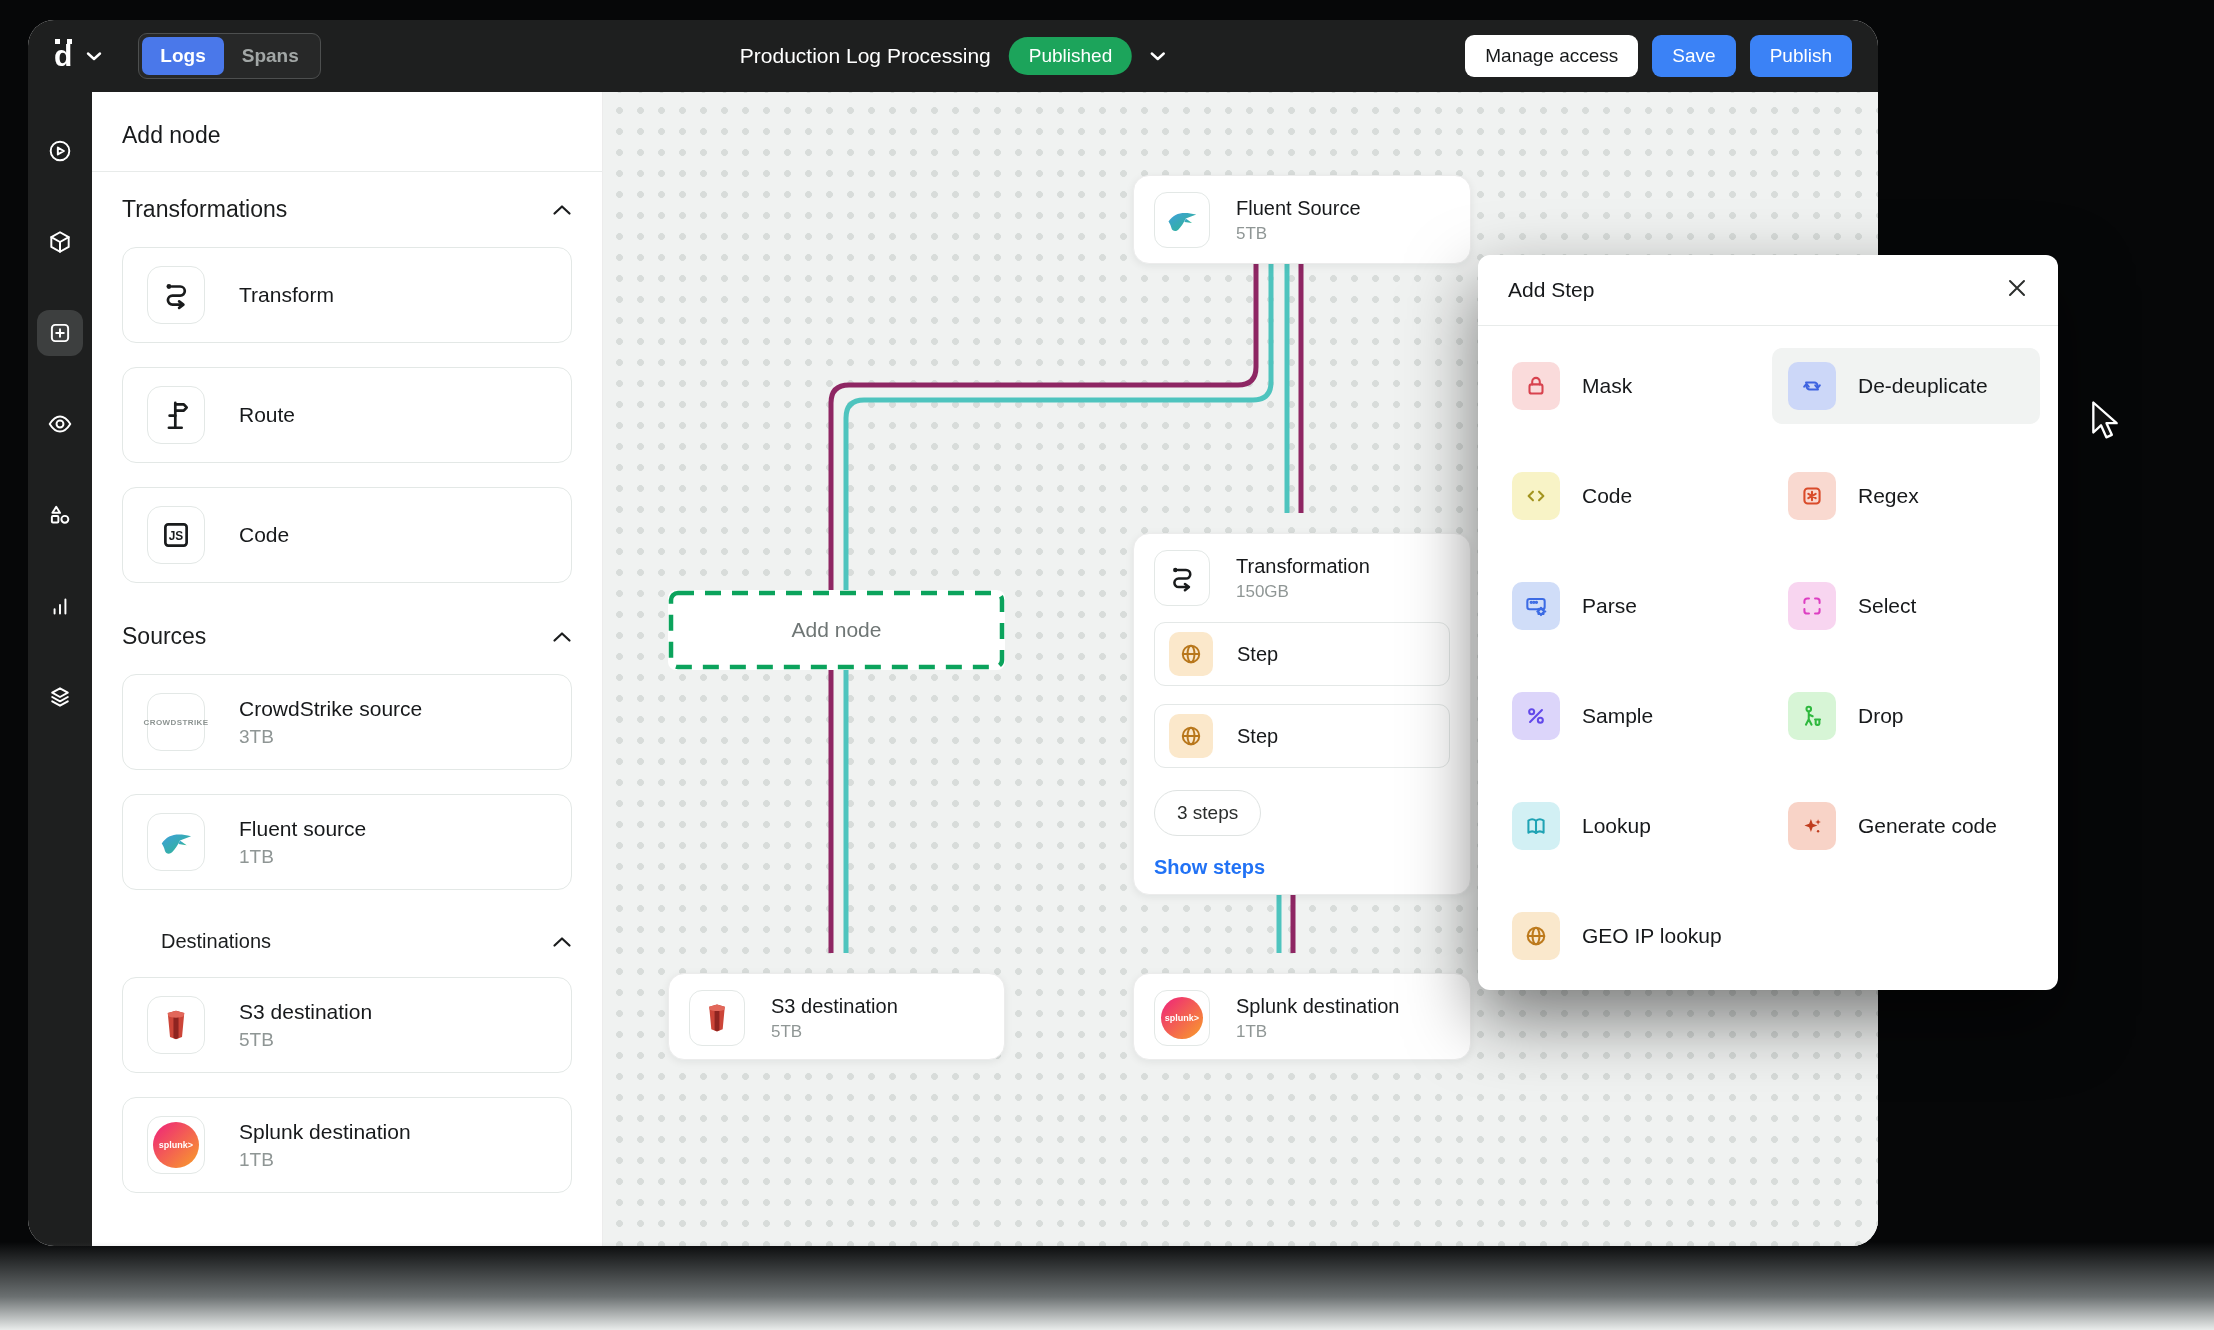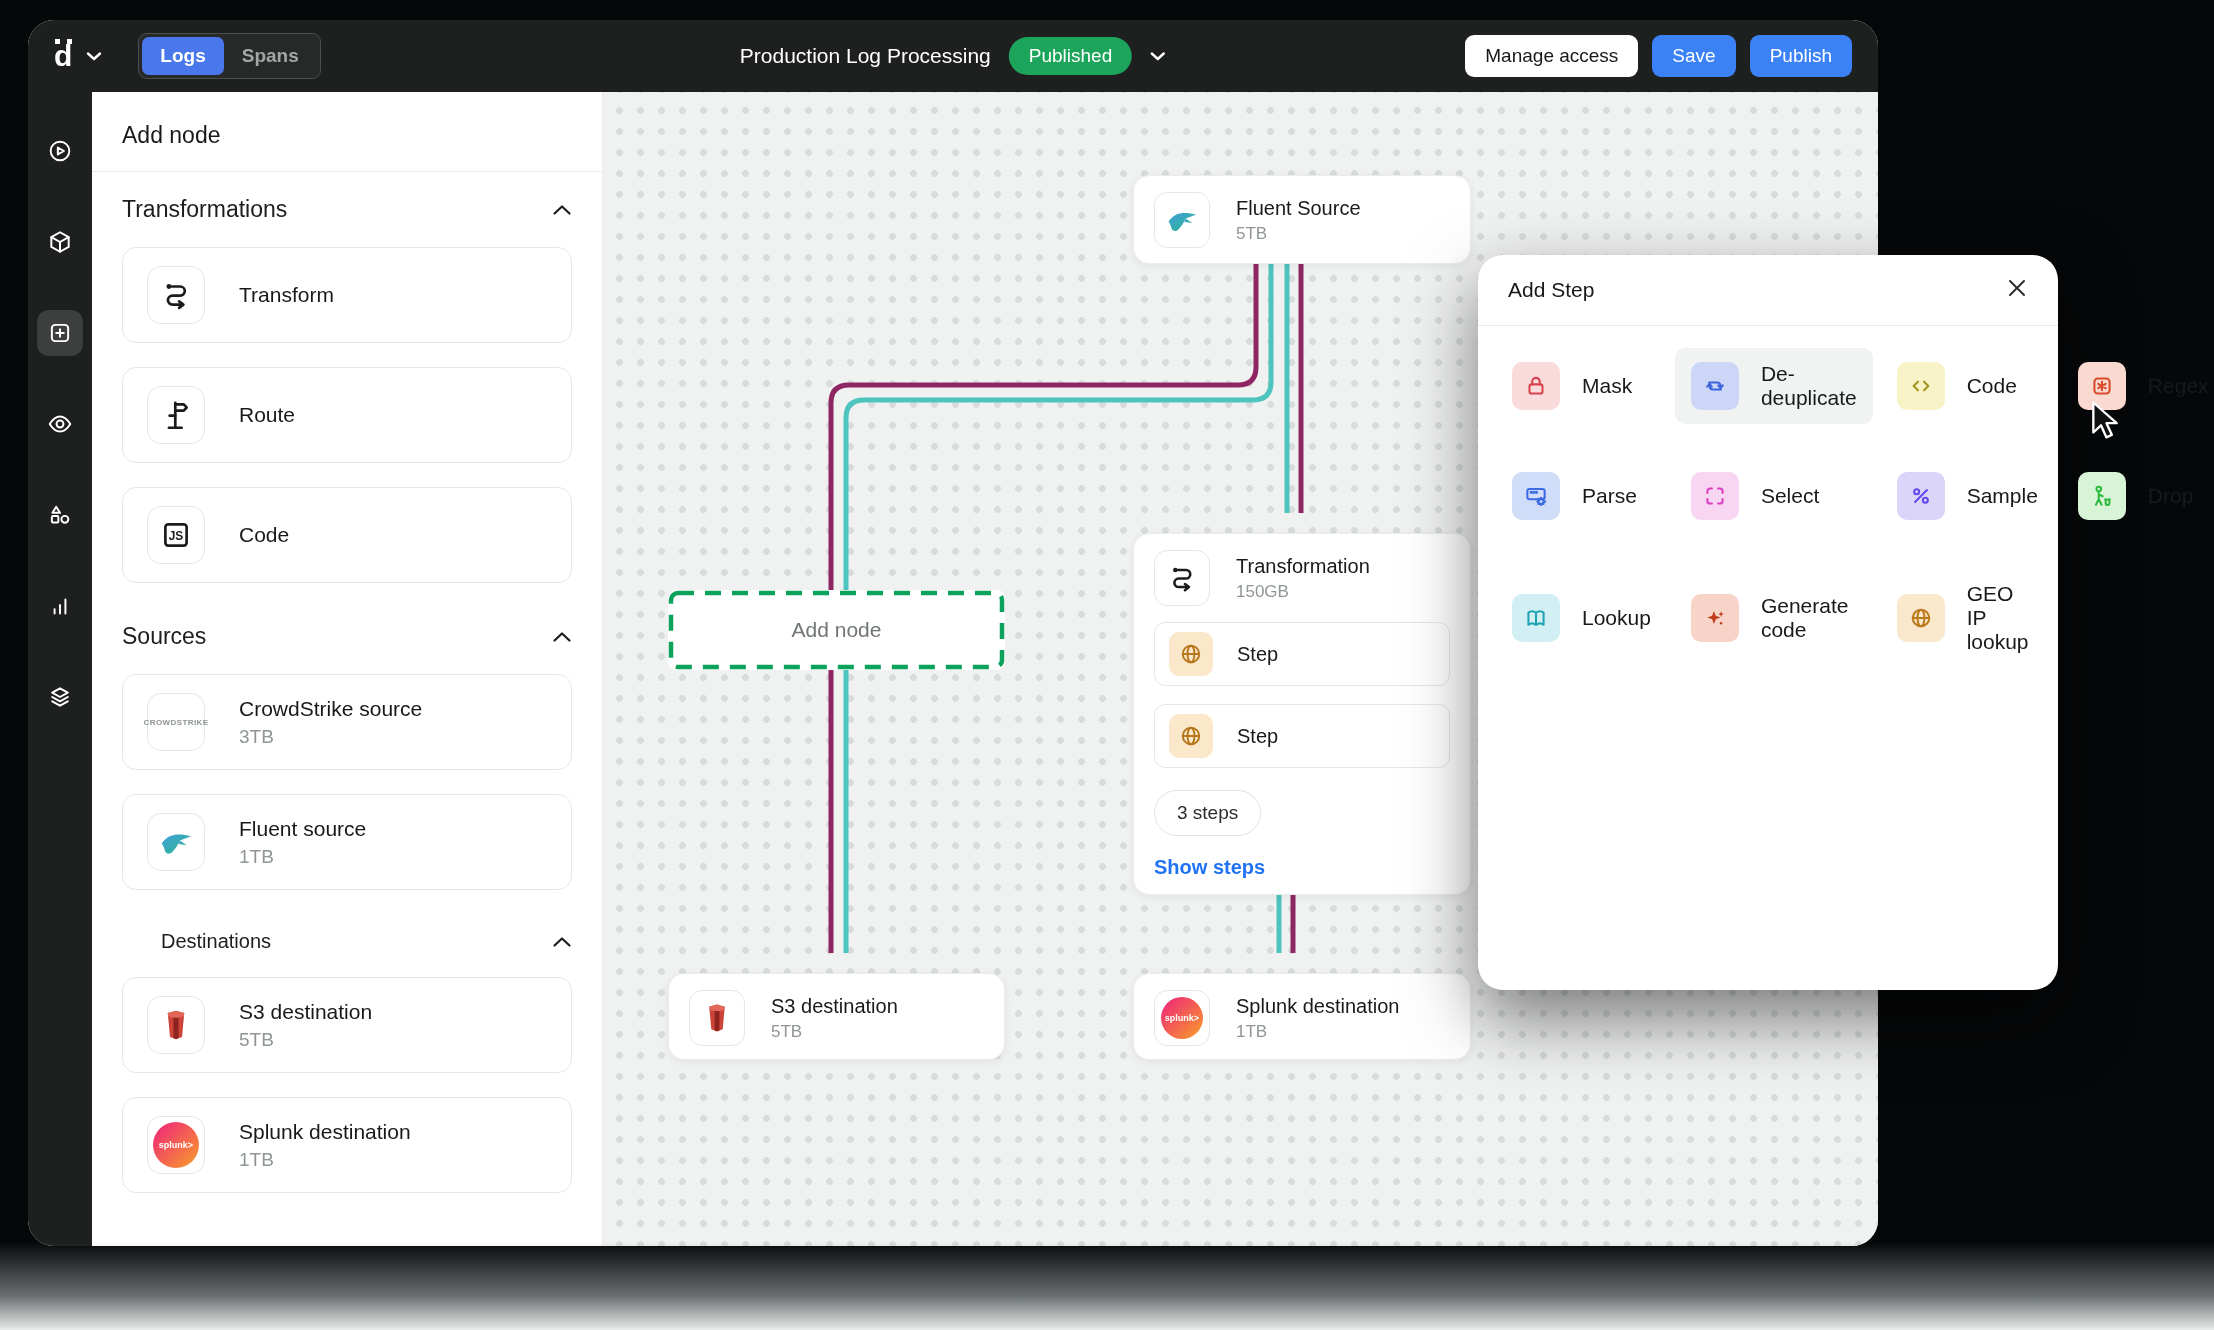--- a/index.html
+++ b/index.html
@@ -83,26 +83,26 @@
   .step-ic { width:44px; height:44px; border-radius:10px; background:#fbe8cb; flex:none;
     display:flex; align-items:center; justify-content:center; }
   .step-ic svg { stroke:#b8771c; fill:none; stroke-width:1.8; }
   .step-lbl { font-size:20px; color:#17191b; }
   .steps-pill { display:inline-block; margin:4px 0 0 20px; border:1.6px solid #dfe3e2; border-radius:24px;
     padding:11px 22px; font-size:19px; color:#2a2d2c; }
   .show-steps { margin:20px 0 0 20px; font-size:20px; font-weight:700; color:#2172f5; cursor:default; }
 
   
   .modal { position:absolute; left:1478px; top:255px; width:580px; height:735px; background:#fff;
-    border-radius:25px; box-shadow:0 28px 70px rgba(0,0,0,.5); }
+    border-radius:12px; box-shadow:0 28px 70px rgba(0,0,0,.5); }
   .m-head { display:flex; align-items:center; justify-content:space-between; padding:22px 30px; }
   .m-title { font-size:21px; font-weight:500; color:#17191b; }
   .m-close svg { stroke:#2c2f2e; stroke-width:2; fill:none; stroke-linecap:round; }
   .m-divider { height:1px; background:#e8ebea; }
-  .m-grid { display:grid; grid-template-columns:1fr 1fr 1fr 1fr; padding:22px 18px; row-gap:34px; column-gap:8px; }
+  .m-grid { display:grid; grid-template-columns:1fr 1fr; padding:22px 18px; row-gap:34px; column-gap:8px; }
   .m-item { display:flex; align-items:center; gap:22px; padding:14px 16px; border-radius:10px; }
   .m-item.hover { background:#f1f3f2; }
   .m-icon { width:48px; height:48px; border-radius:10px; flex:none; display:flex; align-items:center; justify-content:center; }
   .m-icon svg { fill:none; stroke-width:1.9; stroke-linecap:round; stroke-linejoin:round; }
   .m-lbl { font-size:21px; font-weight:500; color:#17191b; }
 
   .cursor { position:absolute; left:2088px; top:400px; }
 </style>
 </head>
 <body>

